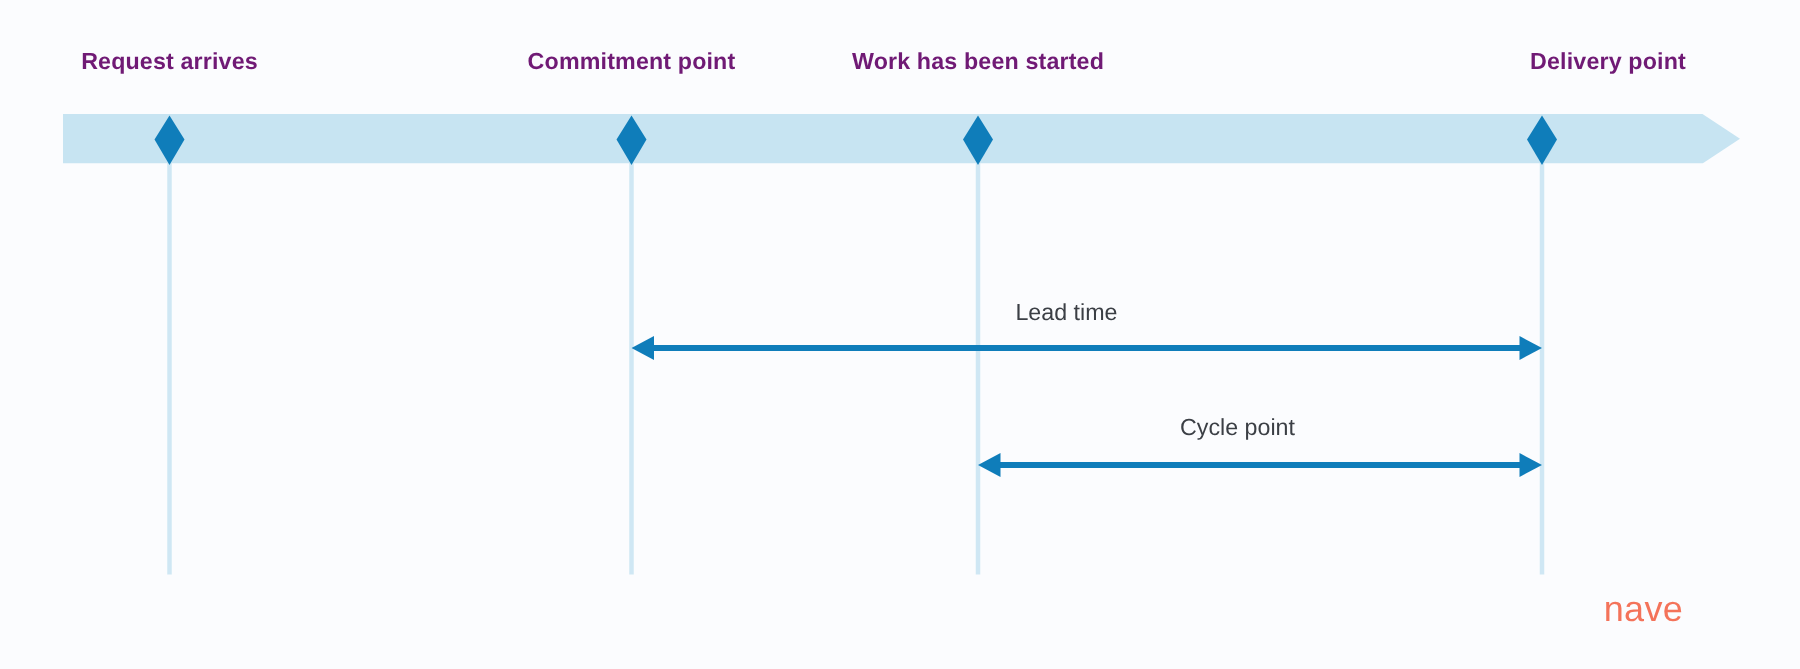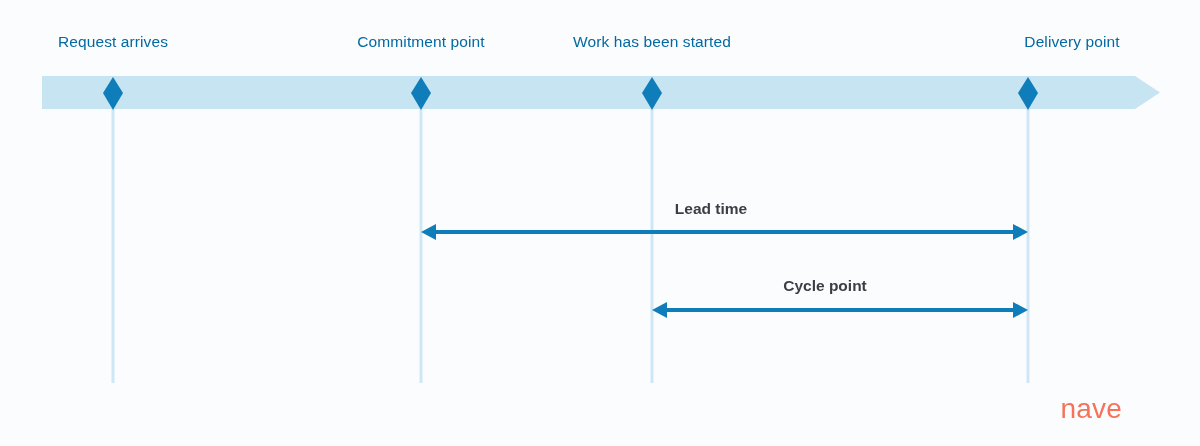--- a/index.html
+++ b/index.html
@@ -26,22 +26,22 @@
     width: 1118px;
     height: 33px;
   }
   .timeline-band svg { display: block; }
 
   
   .milestone-label {
     position: absolute;
     top: 33px;
     font-size: 15.5px;
-    font-weight: normal;
-    color: #0369a1;
+    font-weight: bold;
+    color: #701a75;
     white-space: nowrap;
     letter-spacing: 0.1px;
     transform: translateX(-50%);
   }
 
   
   .milestone-marker {
     position: absolute;
     top: 76px;
     width: 22px;
@@ -63,32 +63,32 @@
   
   .measure {
     position: absolute;
     height: 30px;
   }
   .measure svg { display: block; }
 
   .measure-label {
     position: absolute;
     font-size: 15.5px;
-    font-weight: bold;
+    font-weight: normal;
     color: #3b3f45;
     white-space: nowrap;
     transform: translateX(-50%);
   }
 
   
   .brand {
     position: absolute;
     right: 78px;
     top: 395px;
-    font-size: 28px;
+    font-size: 24px;
     color: #f4735a;
     letter-spacing: 0.2px;
     line-height: 1;
   }
 </style>
 </head>
 <body>
 
 <div class="canvas">
 

